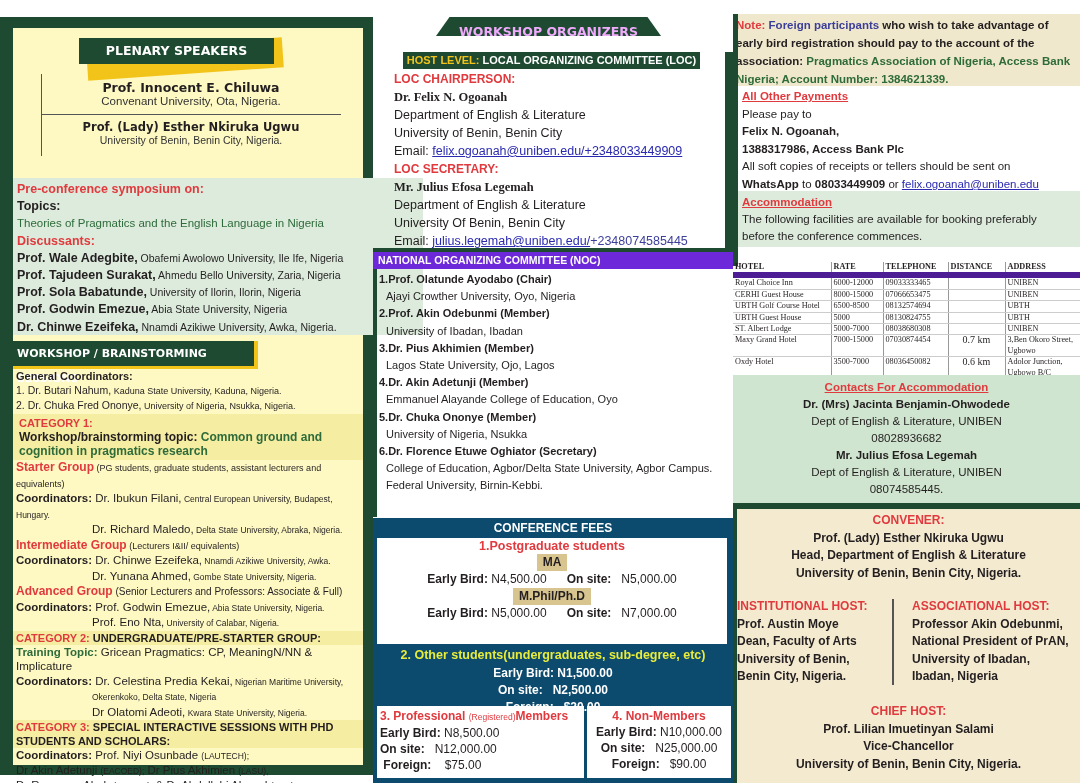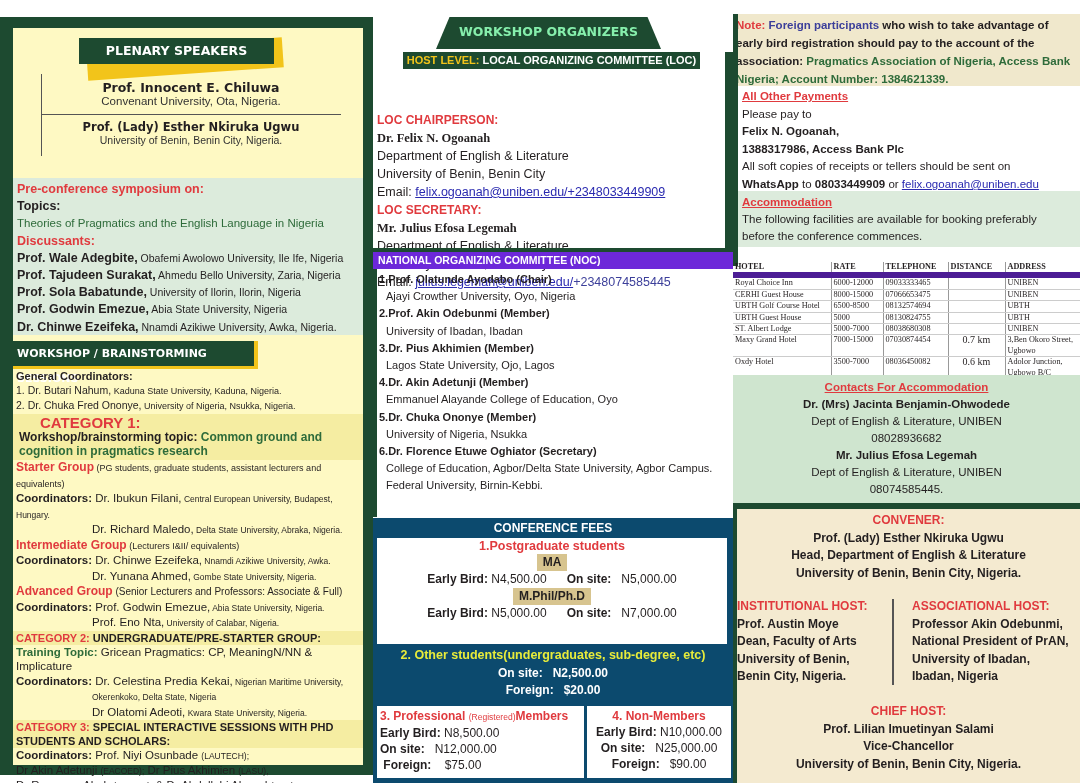--- a/index.html
+++ b/index.html
@@ -17,53 +17,53 @@
   #col1 .inner { position: absolute; left: 13px; top: 11px; width: 350px; height: 737px; background: #fef9c3; }
   #plenary-title-wrap { position: absolute; left: 66px; top: 10px; width: 210px; height: 34px; }
   #plenary-yellow { position: absolute; left: 8px; top: 6px; width: 196px; height: 30px; background: #f2c41a; transform: rotate(-4deg); }
   #plenary-title { position: absolute; left: 0; top: 0; width: 195px; height: 26px; background: #1d4a30; color: #fff; font-weight: bold; font-size: 12.5px; text-align: center; line-height: 26px; }
   #plenary-vline { position: absolute; left: 28px; top: 46px; width: 1px; height: 82px; background: #555; }
   #plenary-hline { position: absolute; left: 28px; top: 86px; width: 300px; height: 1px; background: #555; }
   .speaker { position: absolute; left: 28px; width: 300px; text-align: center; }
   .speaker .nm { font-weight: bold; font-size: 12.5px; }
   .speaker .af { font-size: 11.5px; color: #333; }
 
-  #symposium { position: absolute; left: 0; top: 150px; width: 350px; height: 157px; background: #dcebdc; padding: 3px 4px; font-size: 12px; line-height: 17.2px; }
+  #symposium { position: absolute; left: 0; top: 150px; width: 410px; height: 157px; background: #dcebdc; padding: 3px 4px; font-size: 12px; line-height: 17.2px; }
   #symposium .h { font-weight: bold; font-size: 12.5px; }
   #symposium .disc-row .nm { font-weight: bold; font-size: 12.5px; }
   #symposium .disc-row .af { font-size: 10.5px; }
 
   #ws-title-wrap { position: absolute; left: 0; top: 313px; width: 245px; height: 28px; background: #f2c41a; }
   #ws-title { position: absolute; left: 0; top: 0; width: 241px; height: 25px; background: #1d4a30; color: #fff; font-weight: bold; font-size: 11px; line-height: 25px; padding-left: 4px; }
   #ws-body { position: absolute; left: 0; top: 341px; width: 350px; font-size: 11.5px; line-height: 14px; }
   .gc { padding-left: 3px; }
   .gc .h { font-weight: bold; font-size: 11px; }
   .gc .row { font-size: 10.5px; }
   .gc .row small { font-size: 9px; }
   .cat1 { background: #f5eda2; padding: 2px 6px; margin-top: 1px; }
-  .cat1 .t1 { color: #e03a3e; font-weight: bold; font-size: 15px; margin-left: 21px; }
+  .cat1 .t1 { color: #e03a3e; font-weight: bold; font-size: 11px; }
   .cat1 .t2 { font-weight: bold; font-size: 12px; line-height: 14px; }
   .grp { padding-left: 3px; font-size: 11.5px; line-height: 14.5px; }
   .grp .gname { color: #e03a3e; font-weight: bold; font-size: 12px; }
   .grp .gnote { font-size: 9px; }
   .grp .coord { font-weight: bold; }
   .grp small { font-size: 8.5px; }
   .grp .indent { padding-left: 76px; }
   .cat2 { background: #f5eda2; padding: 0 3px; font-weight: bold; font-size: 11px; line-height: 14px; }
   .cat3 { background: #f5eda2; padding: 0 3px; font-weight: bold; font-size: 11px; line-height: 14px; }
   .c3body { padding-left: 3px; font-size: 11.5px; line-height: 14px; }
   .c3body small { font-size: 8.5px; }
 
   
   #col2 { position: absolute; left: 373px; top: 0; width: 360px; height: 783px; }
-  #wo-banner { position: absolute; left: 63px; top: 17px; width: 225px; height: 32px; background: #1d4a30; clip-path: polygon(6% 0, 94% 0, 100% 100%, 0 100%); color: #86efac; font-weight: bold; font-size: 12.5px; text-align: center; line-height: 30px; }
+  #wo-banner { position: absolute; left: 63px; top: 17px; width: 225px; height: 19px; background: #1d4a30; clip-path: polygon(6% 0, 94% 0, 100% 100%, 0 100%); color: #f0abfc; font-weight: bold; font-size: 12.5px; text-align: center; line-height: 30px; }
   #host-level { position: absolute; left: 30px; top: 52px; width: 297px; height: 17px; background: #1d4a30; color: #fff; font-weight: bold; font-size: 11px; line-height: 17px; text-align: center; }
   #host-level .y { color: #f2c41a; }
   #loc-frame { position: absolute; left: 0; top: 52px; width: 360px; height: 198px; border-right: 8px solid #1d4a30; }
-  #loc-block { position: absolute; left: 4px; top: 70px; width: 320px; font-size: 12.5px; line-height: 18px; margin-top: 41px; }
+  #loc-block { position: absolute; left: 21px; top: 70px; width: 320px; font-size: 12.5px; line-height: 18px; }
   #loc-block .role { color: #e03a3e; font-weight: bold; font-size: 12px; }
   #loc-block .nm { font-weight: bold; font-size: 12.5px; font-family: Liberation Serif, serif; }
   #loc-sep { position: absolute; left: 0; top: 248px; width: 360px; height: 4px; background: #1d4a30; }
   #noc-title { position: absolute; left: 0; top: 252px; width: 360px; height: 17px; background: #6d28d9; color: #fff; font-weight: bold; font-size: 10.5px; line-height: 17px; padding-left: 5px; }
   #noc-left { position: absolute; left: 0; top: 252px; width: 4px; height: 265px; background: #1d4a30; }
   #noc-list { position: absolute; left: 6px; top: 271px; width: 354px; font-size: 11px; line-height: 17.2px; }
   #noc-list .nm { font-weight: bold; }
   #noc-list .af { padding-left: 7px; }
   #fees { position: absolute; left: 0; top: 518px; width: 360px; height: 265px; background: #0c4a6e; }
   #fees-title { position: absolute; left: 0; top: 2px; width: 360px; text-align: center; color: #fff; font-weight: bold; font-size: 12px; line-height: 16px; }
@@ -243,20 +243,21 @@
     <div id="fees-title">CONFERENCE FEES</div>
     <div id="pg-box">
       <div class="h">1.Postgraduate students</div>
       <div><span class="tag">MA</span></div>
       <div class="feeline"><span class="k">Early Bird: </span><span>N4,500.00</span>&nbsp;&nbsp;&nbsp;&nbsp;&nbsp;&nbsp;<span class="k">On site:</span>&nbsp;&nbsp;&nbsp;<span>N5,000.00</span></div>
       <div><span class="tag">M.Phil/Ph.D</span></div>
       <div class="feeline"><span class="k">Early Bird: </span><span>N5,000.00</span>&nbsp;&nbsp;&nbsp;&nbsp;&nbsp;&nbsp;<span class="k">On site:</span>&nbsp;&nbsp;&nbsp;<span>N7,000.00</span></div>
     </div>
     <div id="other-box">
       <div class="h">2. Other students(undergraduates, sub-degree, etc)</div>
+      <div><span class="k">Early Bird: </span><span class="k">N1,500.00</span></div>
       <div><span class="k">On site:</span>&nbsp;&nbsp;&nbsp;<span class="k">N2,500.00</span></div>
       <div><span class="k">Foreign:</span>&nbsp;&nbsp;&nbsp;<span class="k">$20.00</span></div>
     </div>
     <div id="prof-box">
       <div class="fee-h"><span>3. Professional </span><small>(Registered)</small><span>Members</span></div>
       <div><span class="fk">Early Bird: </span><span>N8,500.00</span></div>
       <div><span class="fk">On site:</span>&nbsp;&nbsp;&nbsp;<span>N12,000.00</span></div>
       <div>&nbsp;<span class="fk">Foreign:</span>&nbsp;&nbsp;&nbsp;&nbsp;<span>$75.00</span></div>
     </div>
     <div id="nonmem-box">

